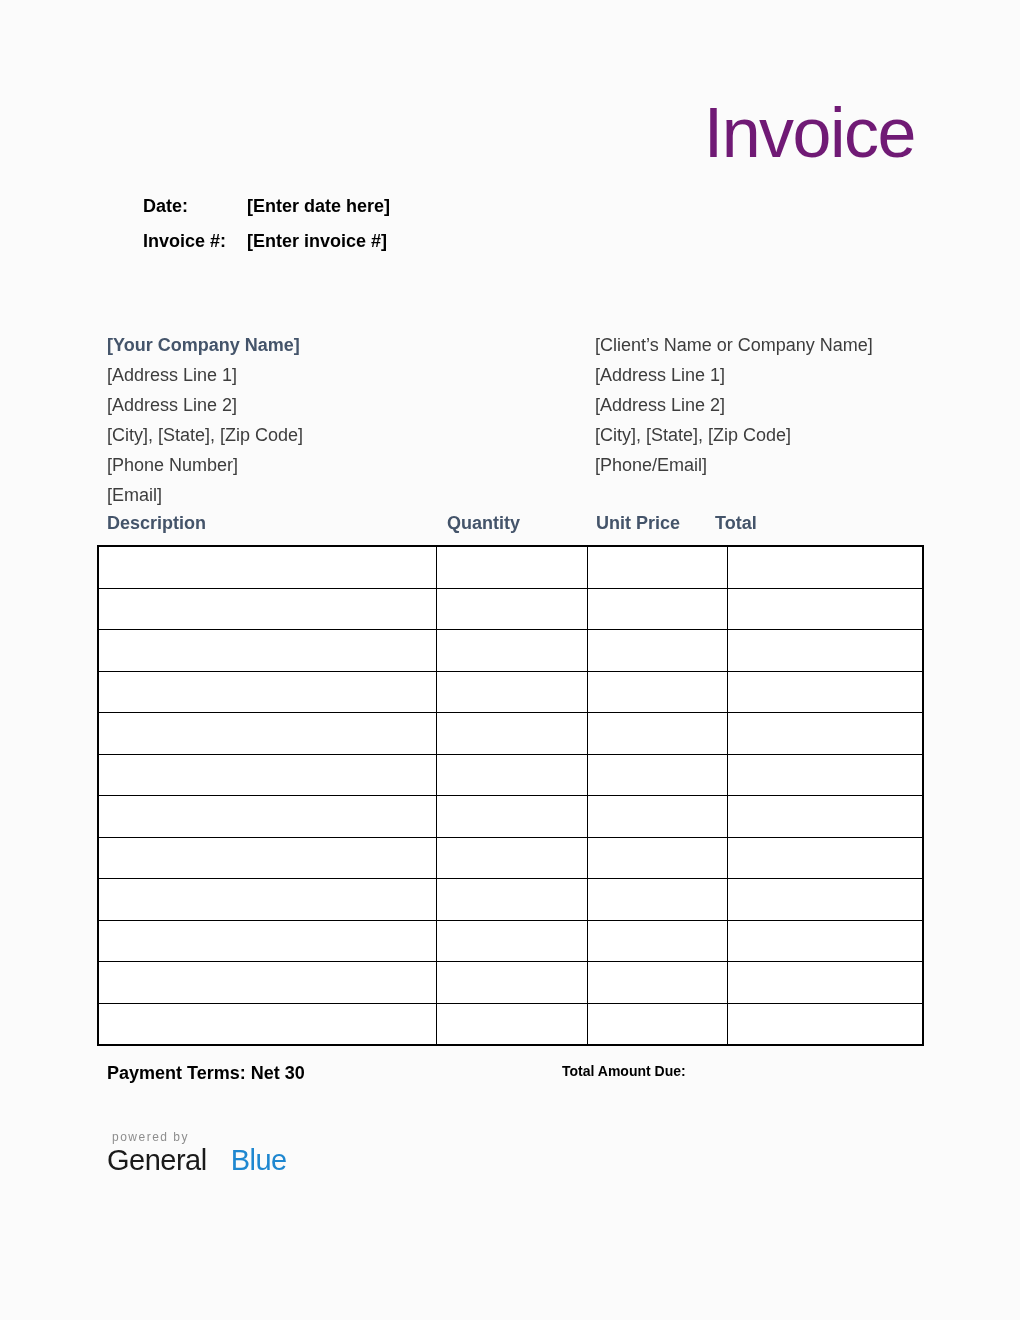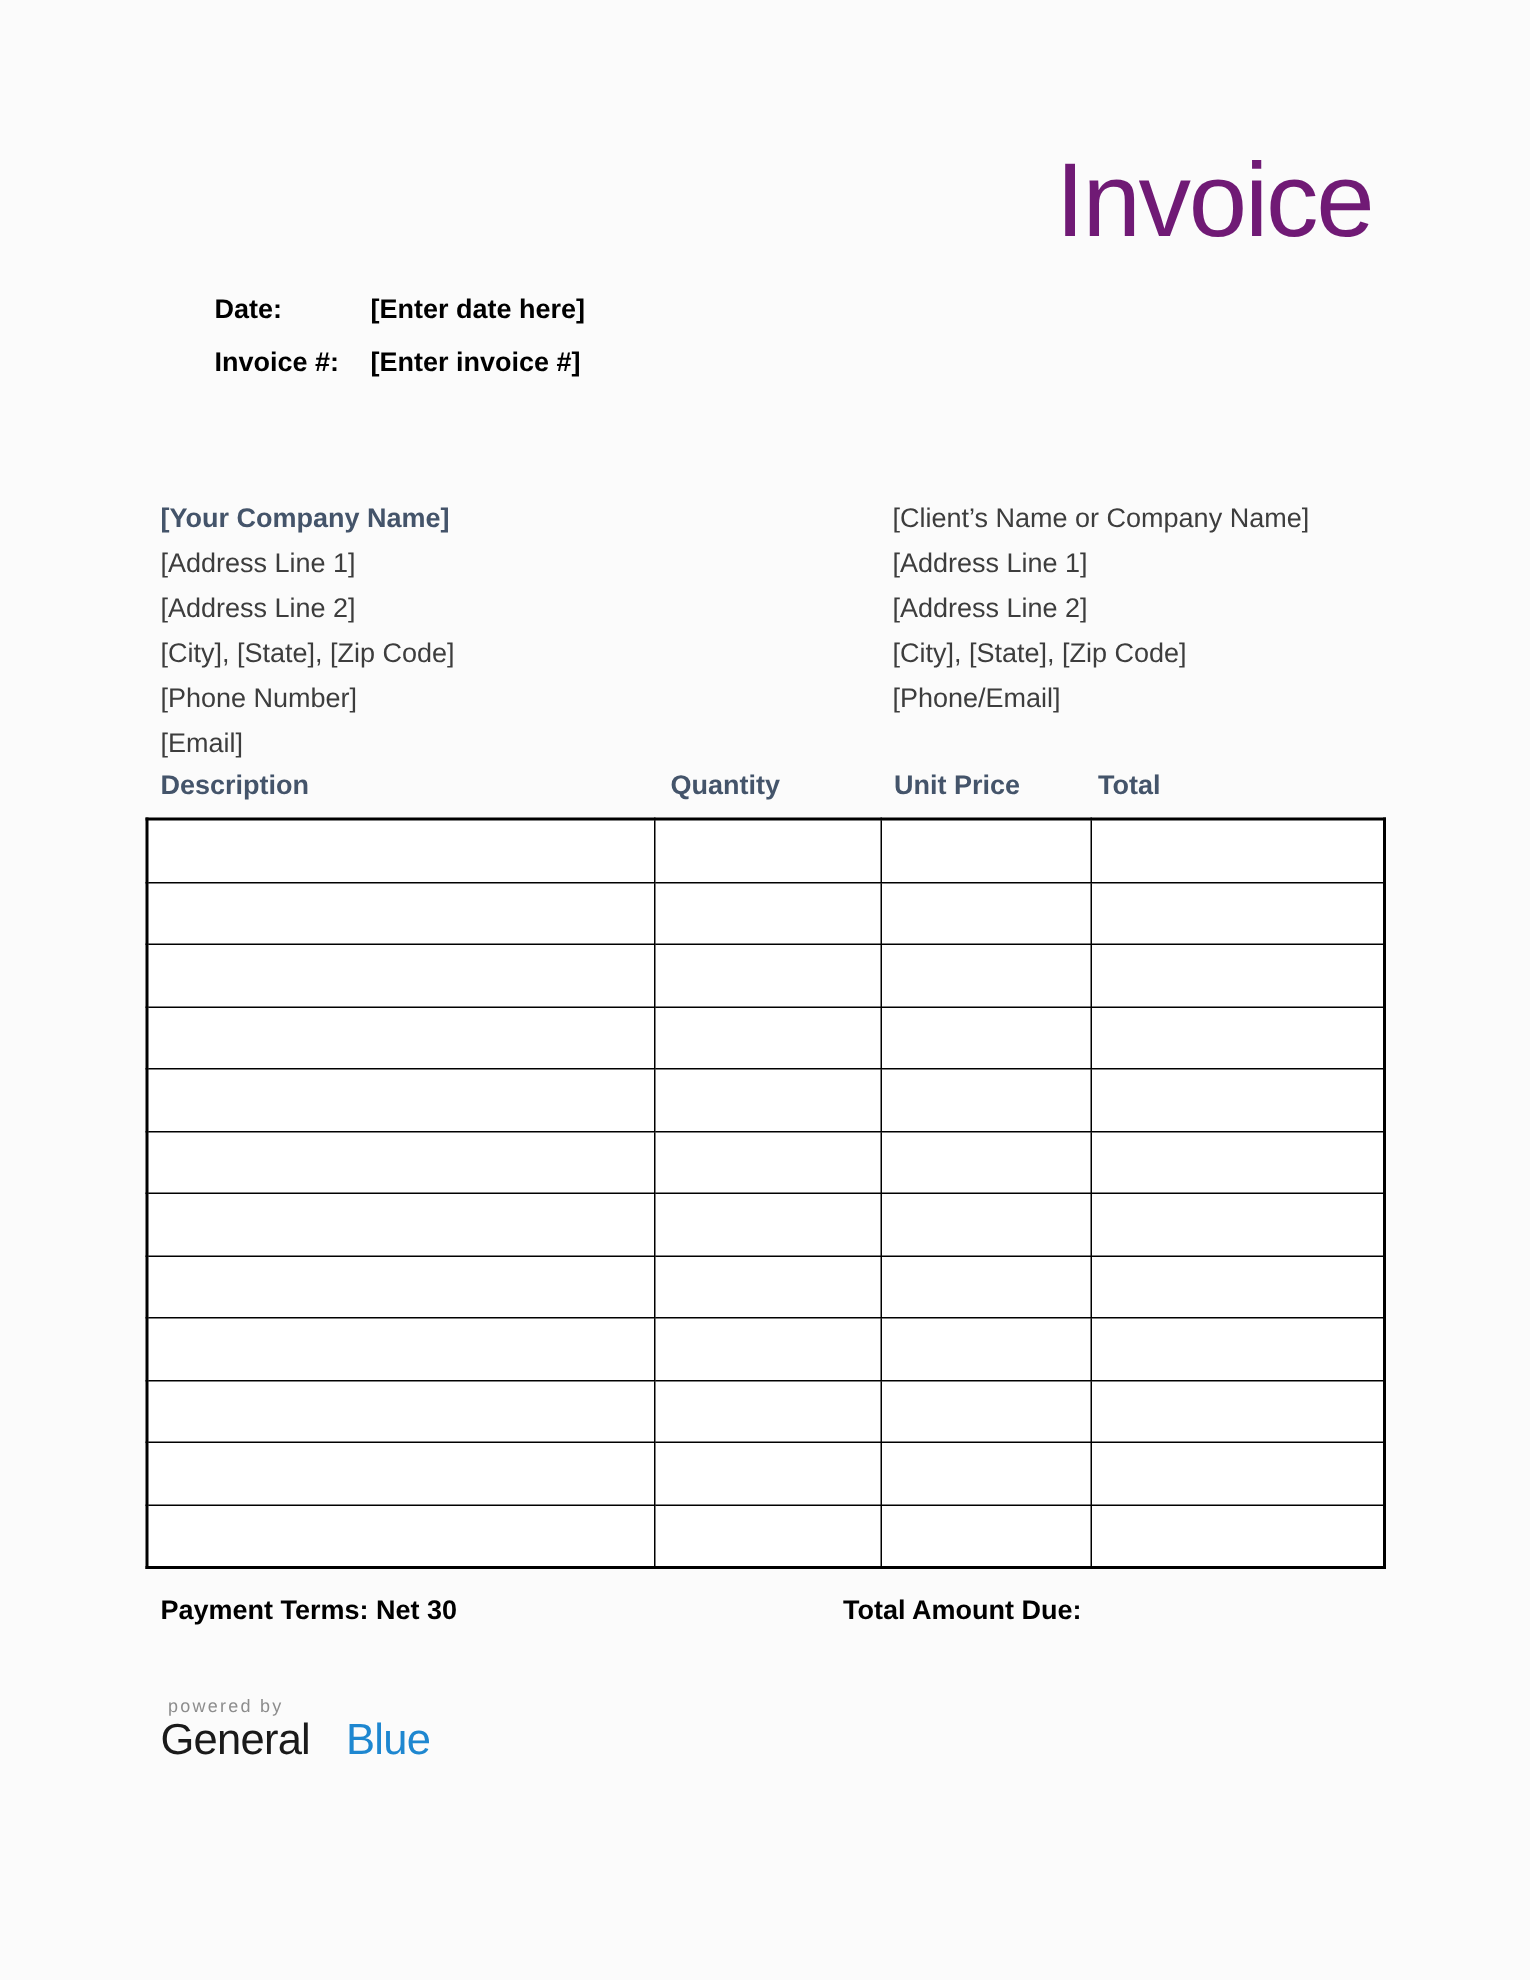--- a/index.html
+++ b/index.html
@@ -65,21 +65,21 @@
     width: 825px;
     height: 28px;
     font-size: 18px;
     font-weight: 700;
     color: #44546A;
   }
   .thead span { position: absolute; top: 0; white-space: nowrap; }
   .h-desc  { left: 10px;  }
   .h-qty   { left: 350px; }
   .h-price { left: 499px; }
-  .h-total { left: 635px; }
+  .h-total { left: 618px; }
 
   
   table.grid {
     position: absolute;
     top: 545px;
     left: 97px;
     width: 825px;
     border-collapse: collapse;
     table-layout: fixed;
     border: 2px solid #000;
@@ -99,21 +99,21 @@
     top: 1063px;
     left: 107px;
     font-size: 18px;
     font-weight: 700;
     color: #000;
   }
   .totaldue {
     position: absolute;
     top: 1063px;
     left: 562px;
-    font-size: 18px;
+    font-size: 14px;
     font-weight: 700;
     color: #000;
   }
 
   
   .logo { position: absolute; left: 107px; top: 1130px; }
   .powered {
     margin-left: 5px;
     font-size: 12px;
     letter-spacing: 1.5px;

